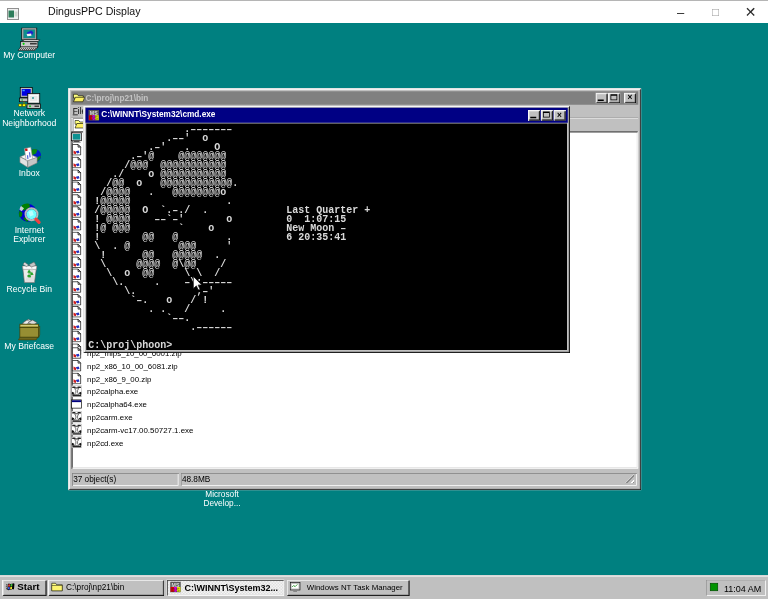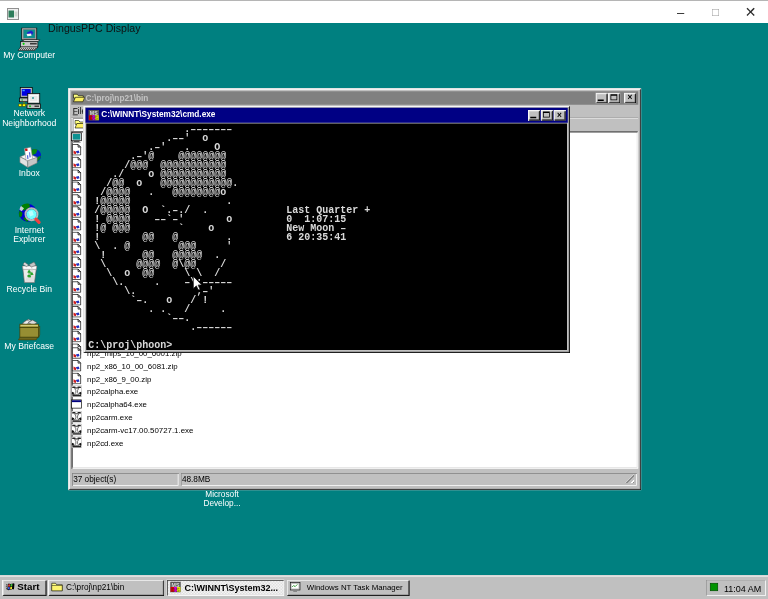--- a/index.html
+++ b/index.html
@@ -1,17 +1,17 @@
 <!DOCTYPE html>
 <html><head><meta charset="utf-8"><style>
 * { margin:0; padding:0; box-sizing:border-box; -webkit-font-smoothing:antialiased; }
 html,body { width:768px; height:599px; overflow:hidden; background:#fff; font-family:"Liberation Sans",sans-serif; }
 #frame { position:relative; width:768px; height:599px; }
 #tbar { position:absolute; left:0; top:0; width:768px; height:23px; background:#ffffff; border-top:1px solid #b5b5b5; }
-#tbar .ttl { position:absolute; left:24px; top:21px; font-size:10.6px; color:#101010;padding-left:24px; }
+#tbar .ttl { position:absolute; left:24px; top:4px; font-size:10.6px; color:#101010;padding-left:24px; }
 #tbar .aicon { position:absolute; left:7px; top:5px; }
 #tbar .wbtn { position:absolute; top:0; width:35px; height:23px; text-align:center; line-height:23px; font-size:13px; color:#1a1a1a; }
 #screen { position:absolute; left:0; top:23px; width:1024px; height:768px; background:#008080; transform:scale(0.75); transform-origin:0 0; opacity:0.999; }
 
 .dicon { position:absolute; width:64px; text-align:center; }
 .dimg { width:32px; height:32px; margin:0 auto; }
 .dlab { margin-top:-1.2px; font-size:11.5px; line-height:12.5px; color:#ffffff; white-space:nowrap; margin-left:-30px; margin-right:-30px; }
 
 
 .winframe { position:absolute; background:#c0c0c0; box-shadow: inset 1px 1px 0 #dfdfdf, inset -1px -1px 0 #000, inset 2px 2px 0 #fff, inset -2px -2px 0 #808080; }

